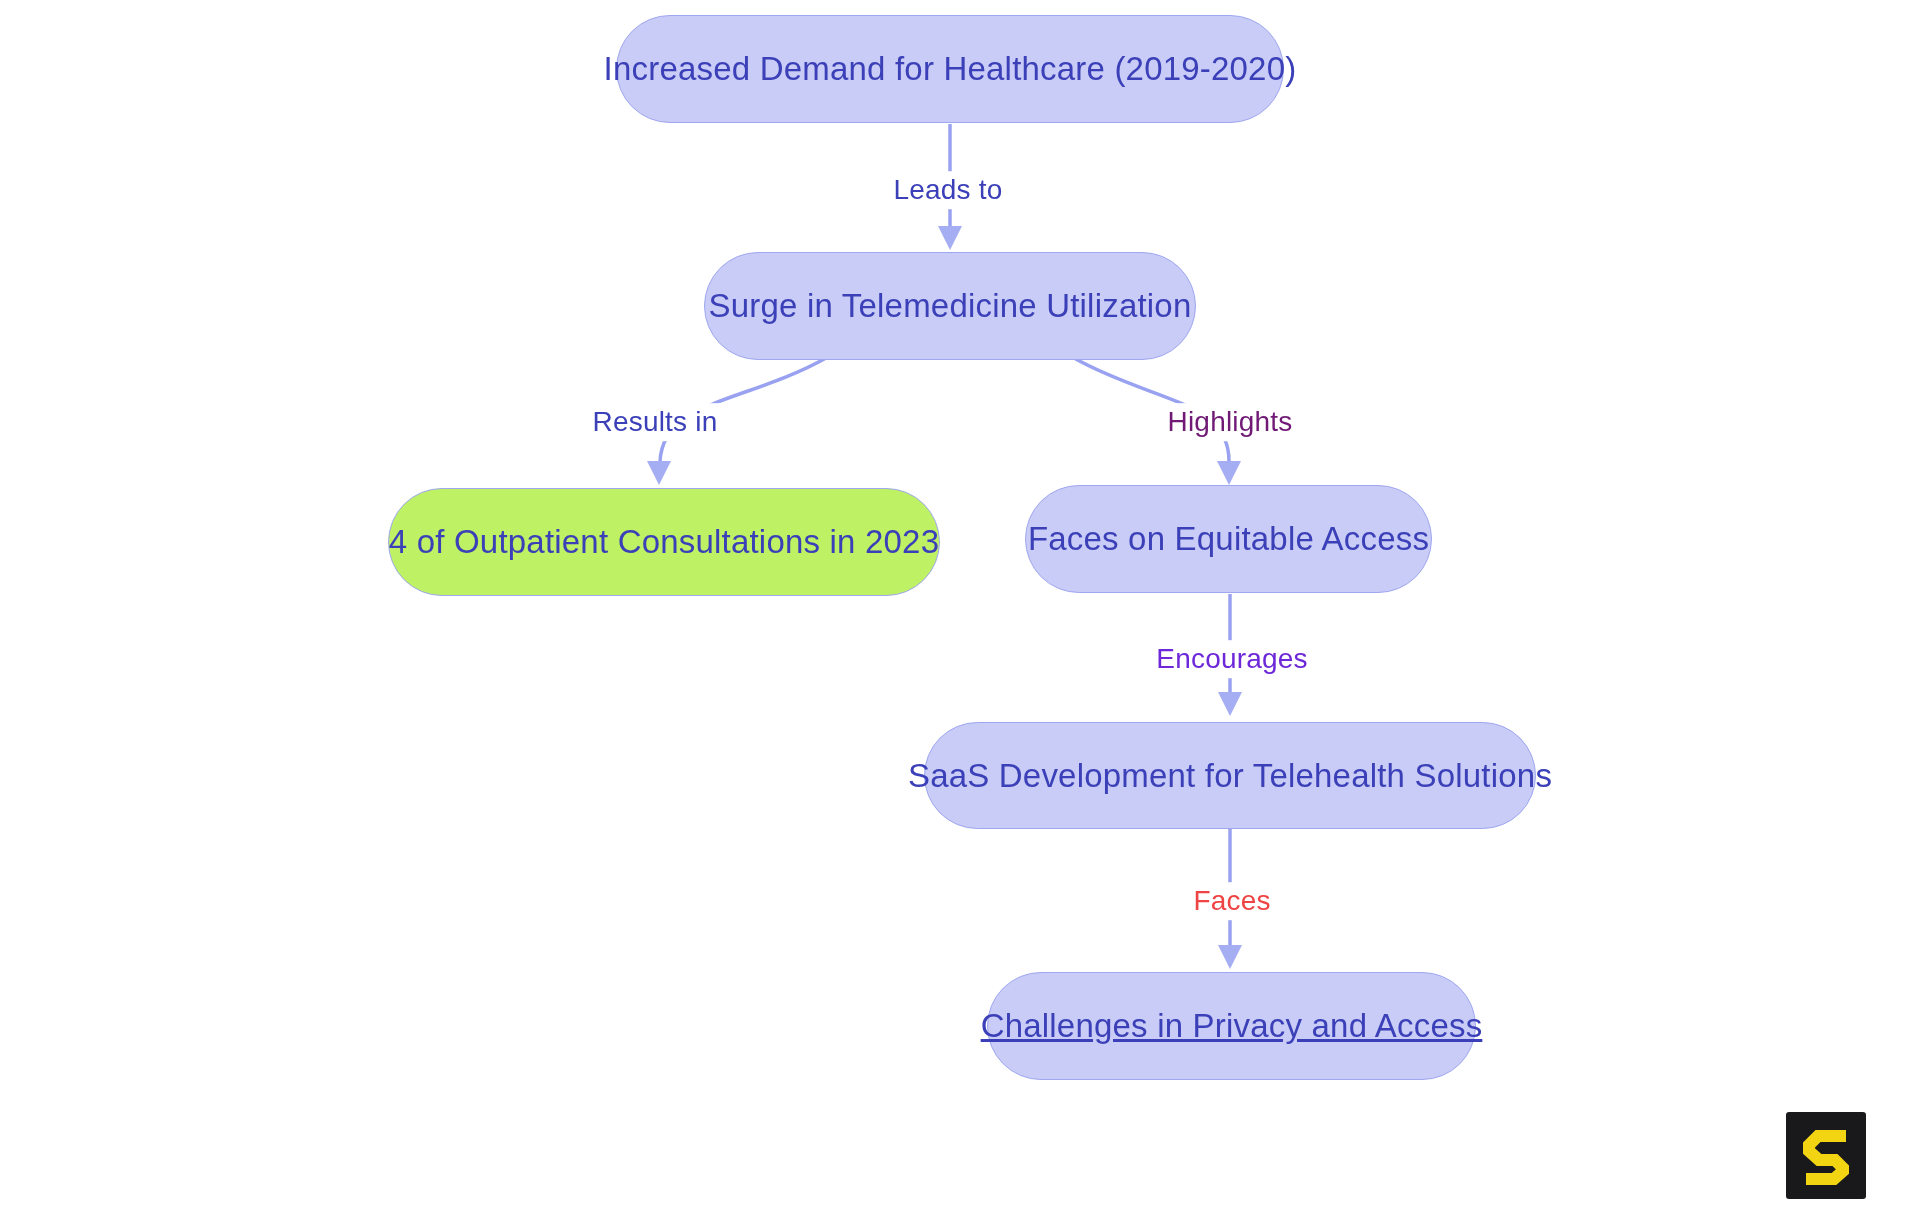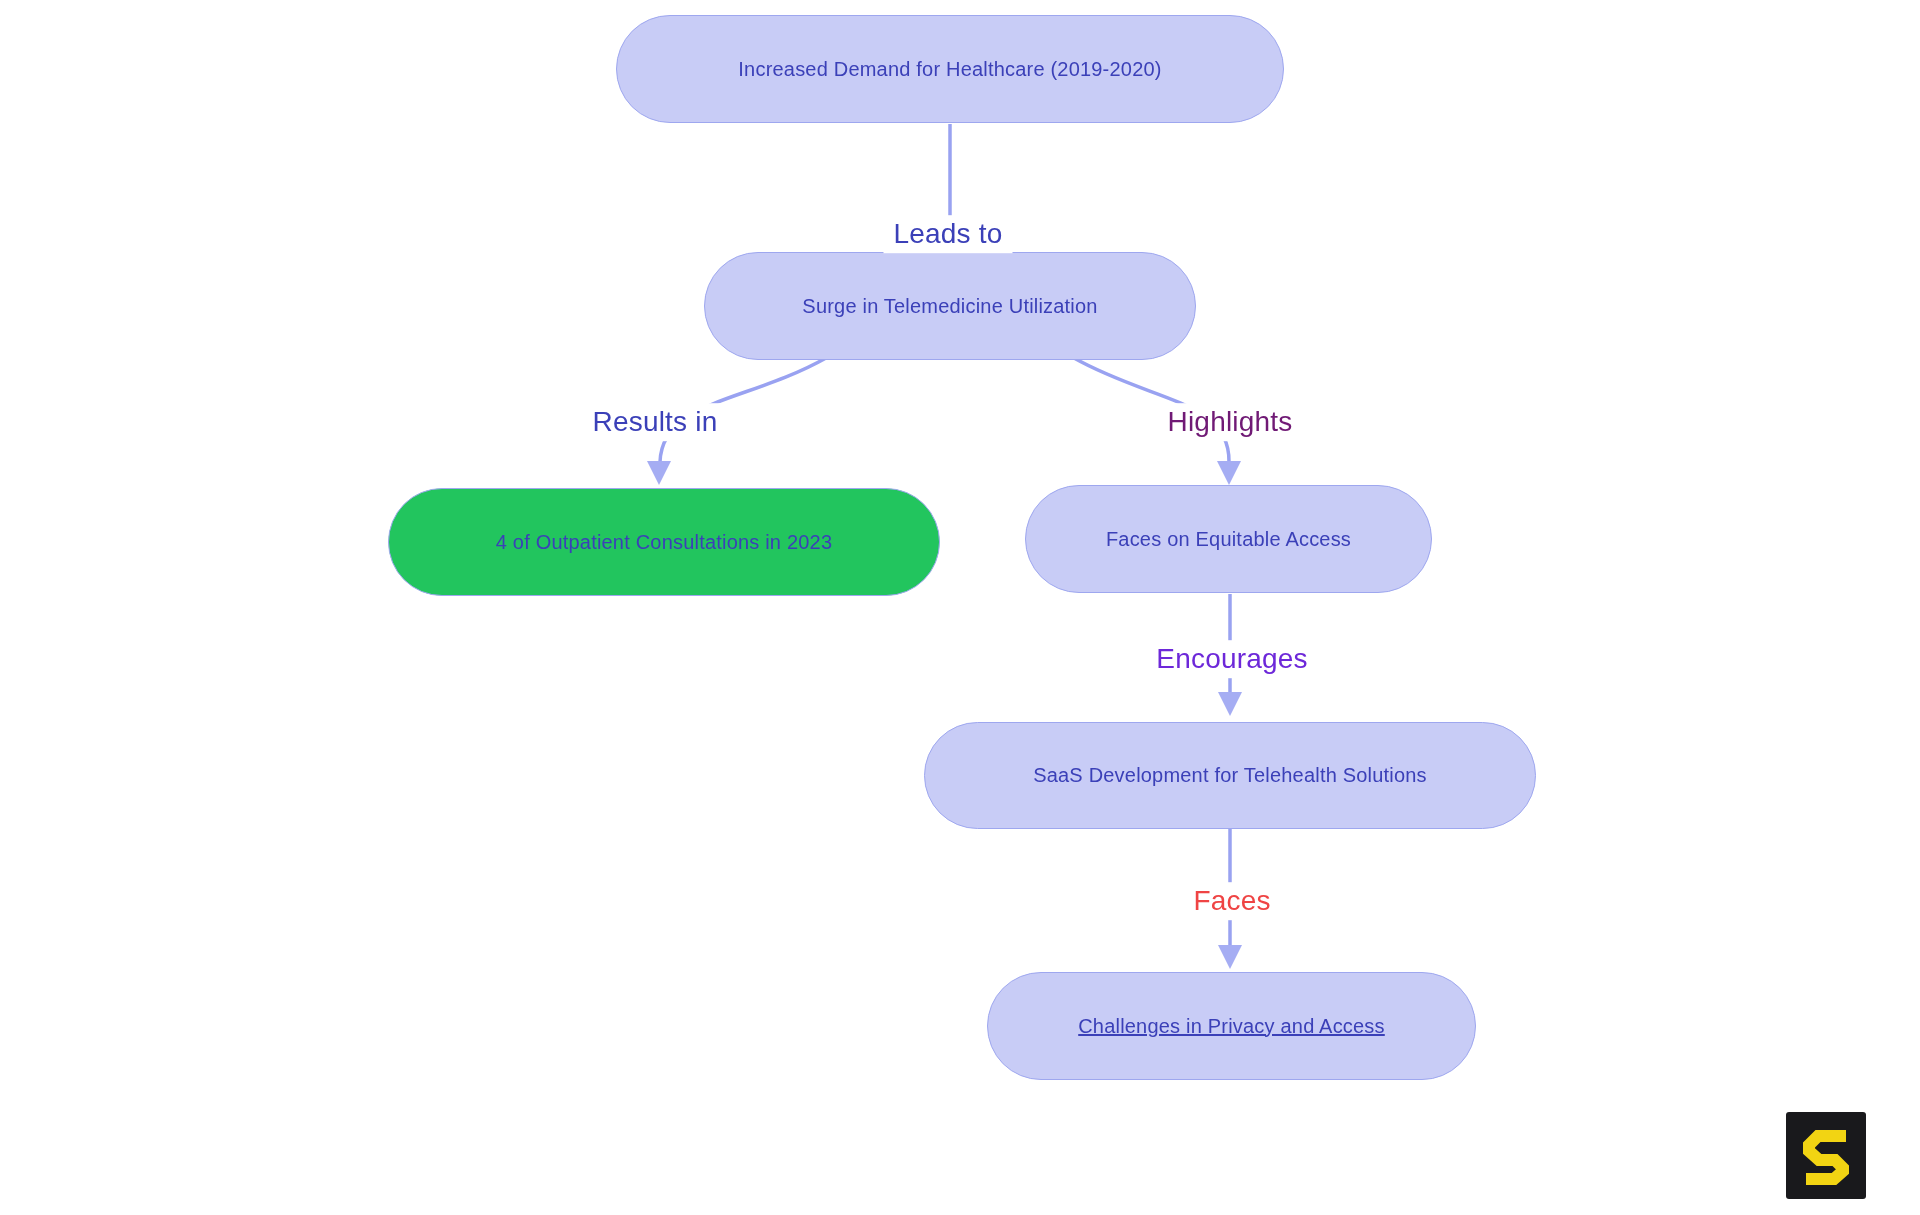--- a/index.html
+++ b/index.html
@@ -6,21 +6,21 @@
   body{
     width:1920px;height:1215px;position:relative;overflow:hidden;
     font-family:"Liberation Sans", sans-serif;
   }
   #canvas{position:absolute;inset:0;}
   #edge-svg{position:absolute;left:0;top:0;width:1920px;height:1215px;}
   .flow-node{
     position:absolute;
     display:flex;align-items:center;justify-content:center;
     border-radius:54px;
-    font-size:20px;
+    font-size:33px;
     letter-spacing:.2px;
     white-space:nowrap;
     box-sizing:border-box;
     text-align:center;
   }
   .edge-label{
     position:absolute;
     transform:translate(-50%,-50%);
     font-size:28px;
     letter-spacing:.2px;
@@ -48,27 +48,27 @@
       <path d="M1074,358 C1152,402 1230,400 1229,462" fill="none" stroke="#99a2f1" stroke-width="3.5"></path>
       <polygon points="1217,461 1241,461 1229,485" fill="#a5adf3"></polygon>
       <path d="M1230,594 L1230,694" fill="none" stroke="#99a2f1" stroke-width="3.5"></path>
       <polygon points="1218,692 1242,692 1230,716" fill="#a5adf3"></polygon>
       <path d="M1230,829 L1230,947" fill="none" stroke="#99a2f1" stroke-width="3.5"></path>
       <polygon points="1218,945 1242,945 1230,969" fill="#a5adf3"></polygon>
     </svg>
   <div id="nodes">
       <div class="flow-node" style="left: 616px; top: 15px; width: 668px; height: 108px; background: rgb(200, 204, 246); border: 1.5px solid rgb(158, 167, 239); color: rgb(59, 64, 184);">Increased Demand for Healthcare (2019-2020)</div>
       <div class="flow-node" style="left: 704px; top: 252px; width: 492px; height: 108px; background: rgb(200, 204, 246); border: 1.5px solid rgb(158, 167, 239); color: rgb(59, 64, 184);">Surge in Telemedicine Utilization</div>
-      <div class="flow-node" style="left: 388px; top: 488px; width: 552px; height: 108px; background: #22c55e; border: 1.5px solid rgb(158, 167, 239); color: rgb(59, 64, 184);">4 of Outpatient Consultations in 2023</div>
+      <div class="flow-node" style="left: 388px; top: 488px; width: 552px; height: 108px; background: #bef264; border: 1.5px solid rgb(158, 167, 239); color: rgb(59, 64, 184);">4 of Outpatient Consultations in 2023</div>
       <div class="flow-node" style="left: 1025px; top: 485px; width: 407px; height: 108px; background: rgb(200, 204, 246); border: 1.5px solid rgb(158, 167, 239); color: rgb(59, 64, 184);">Faces on Equitable Access</div>
       <div class="flow-node" style="left: 924px; top: 722px; width: 612px; height: 107px; background: rgb(200, 204, 246); border: 1.5px solid rgb(158, 167, 239); color: rgb(59, 64, 184);">SaaS Development for Telehealth Solutions</div>
       <div class="flow-node" style="left: 987px; top: 972px; width: 489px; height: 108px; background: rgb(200, 204, 246); border: 1.5px solid rgb(158, 167, 239); color: rgb(59, 64, 184); text-decoration: underline;">Challenges in Privacy and Access</div>
     </div>
   <div id="edge-labels">
-      <div class="edge-label" style="left: 948px; top: 190px; color: rgb(59, 64, 184); margin-top: 44px;">Leads to</div>
+      <div class="edge-label" style="left: 948px; top: 190px; color: rgb(59, 64, 184);">Leads to</div>
       <div class="edge-label" style="left: 655px; top: 422px; color: rgb(59, 64, 184);">Results in</div>
       <div class="edge-label" style="left: 1230px; top: 422px; color: #701a75;">Highlights</div>
       <div class="edge-label" style="left: 1232px; top: 659px; color: #6d28d9;">Encourages</div>
       <div class="edge-label" style="left: 1232px; top: 901px; color: #ef4444;">Faces</div>
     </div>
 
   <div class="watermark">
     <svg viewBox="0 0 80 87" xmlns="http://www.w3.org/2000/svg">
       <rect id="logo-bg" x="0" y="0" width="80" height="87" rx="3" fill="#19191c"></rect>
       <path id="logo-s" d="M 60,24 L 32,24 L 23,33 L 23,39 L 33,48 L 49,48 L 57,56 L 57,59 L 48,67 L 20,67" fill="none" stroke-width="12" stroke-linejoin="miter" stroke-linecap="butt" stroke="#f2d413"></path>

